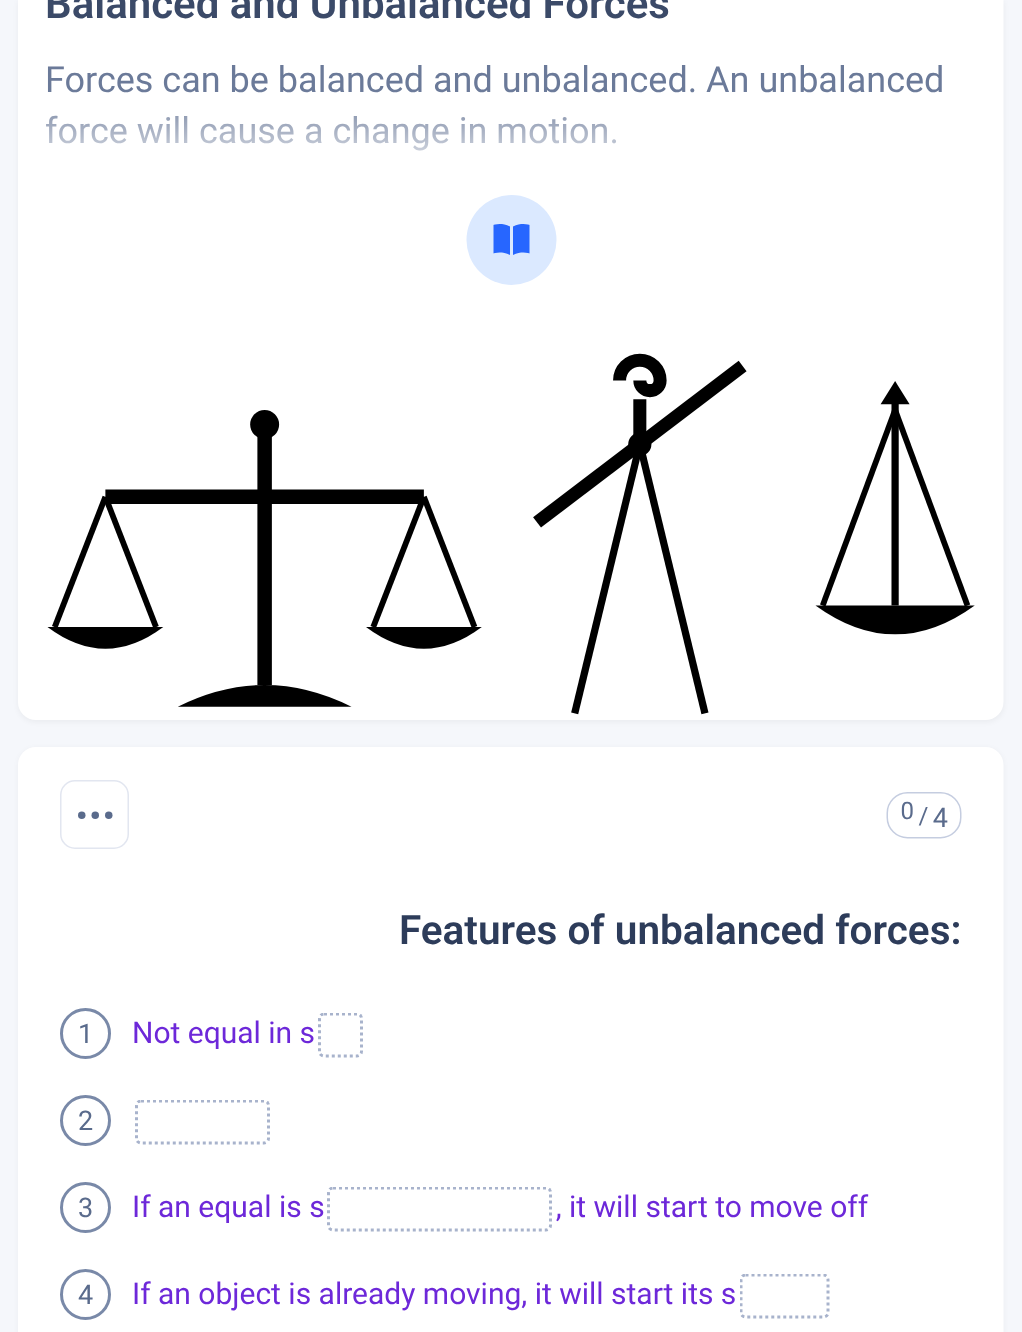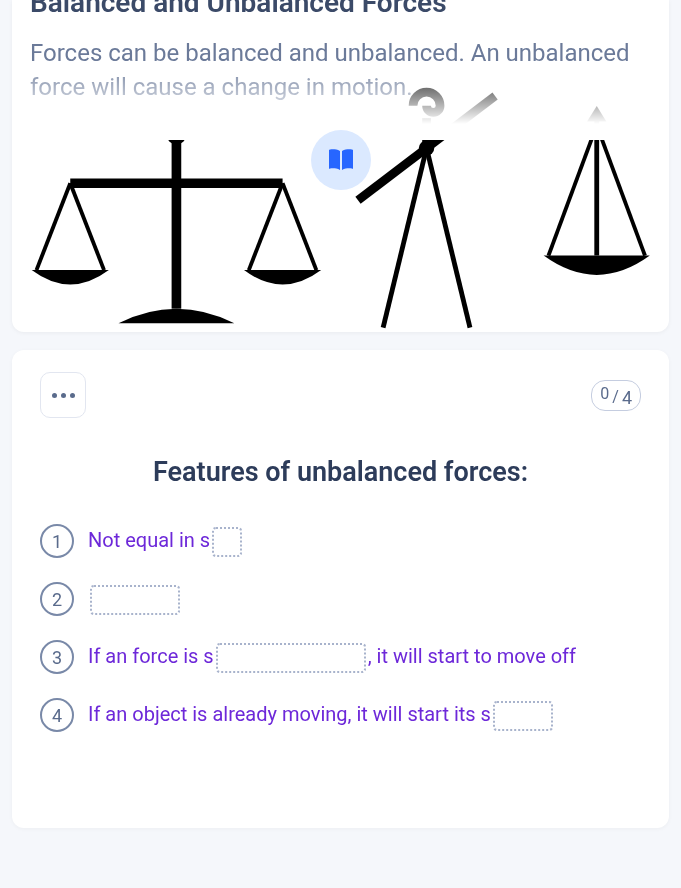--- a/index.html
+++ b/index.html
@@ -14,21 +14,21 @@
       height: 888px;
       overflow: hidden;
       position: relative;
     }
     .card-top {
       background: #fff;
       margin: 0 12px;
       border-radius: 0 0 12px 12px;
       padding: 0 18px 0 18px;
       position: relative;
-      height: 332px;
+      height: 480px;
       overflow: hidden;
       box-shadow: 0 1px 4px rgba(0,0,0,0.05);
     }
     .title-cut {
       font-size: 28px;
       font-weight: 600;
       color: #3b4a68;
       position: relative;
       top: -14px;
       white-space: nowrap;
@@ -125,21 +125,21 @@
     }
     .score-total {
       font-size: 18px;
       position: relative;
       top: 2px;
     }
     .section-title {
       font-size: 27px;
       font-weight: 600;
       color: #2d3c5a;
-      text-align: center;
+      text-align: right;
       margin-bottom: 36px;
     }
     .item-row {
       display: flex;
       align-items: center;
       gap: 14px;
       margin-bottom: 24px;
     }
     .num-circle {
       flex-shrink: 0;
@@ -253,21 +253,21 @@
   <div class="item-row">
     <div class="num-circle">2</div>
     <div class="item-text">
       <span class="blank-box blank-md"></span>
     </div>
   </div>
 
   <div class="item-row">
     <div class="num-circle">3</div>
     <div class="item-text">
-      <span>If an force is s</span><span class="blank-box blank-lg"></span><span>, it will start to move off</span>
+      <span>If an equal is s</span><span class="blank-box blank-lg"></span><span>, it will start to move off</span>
     </div>
   </div>
 
   <div class="item-row">
     <div class="num-circle">4</div>
     <div class="item-text">
       <span>If an object is already moving, it will start its s</span><span class="blank-box blank-xs"></span>
     </div>
   </div>
 </div>

